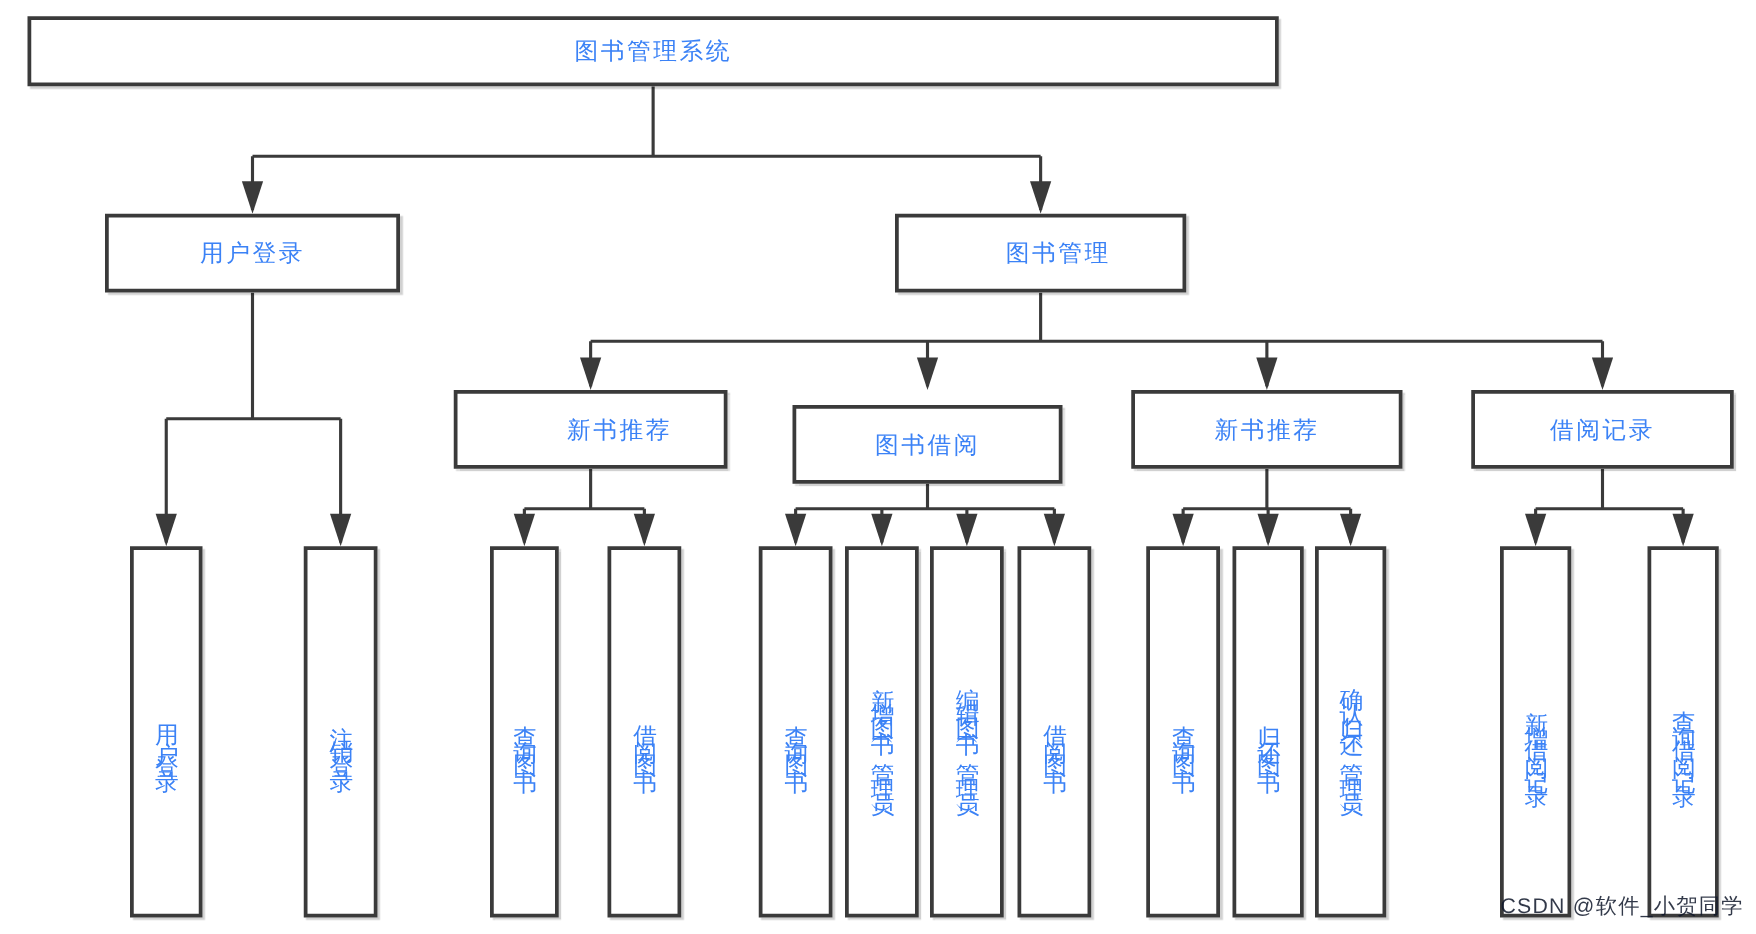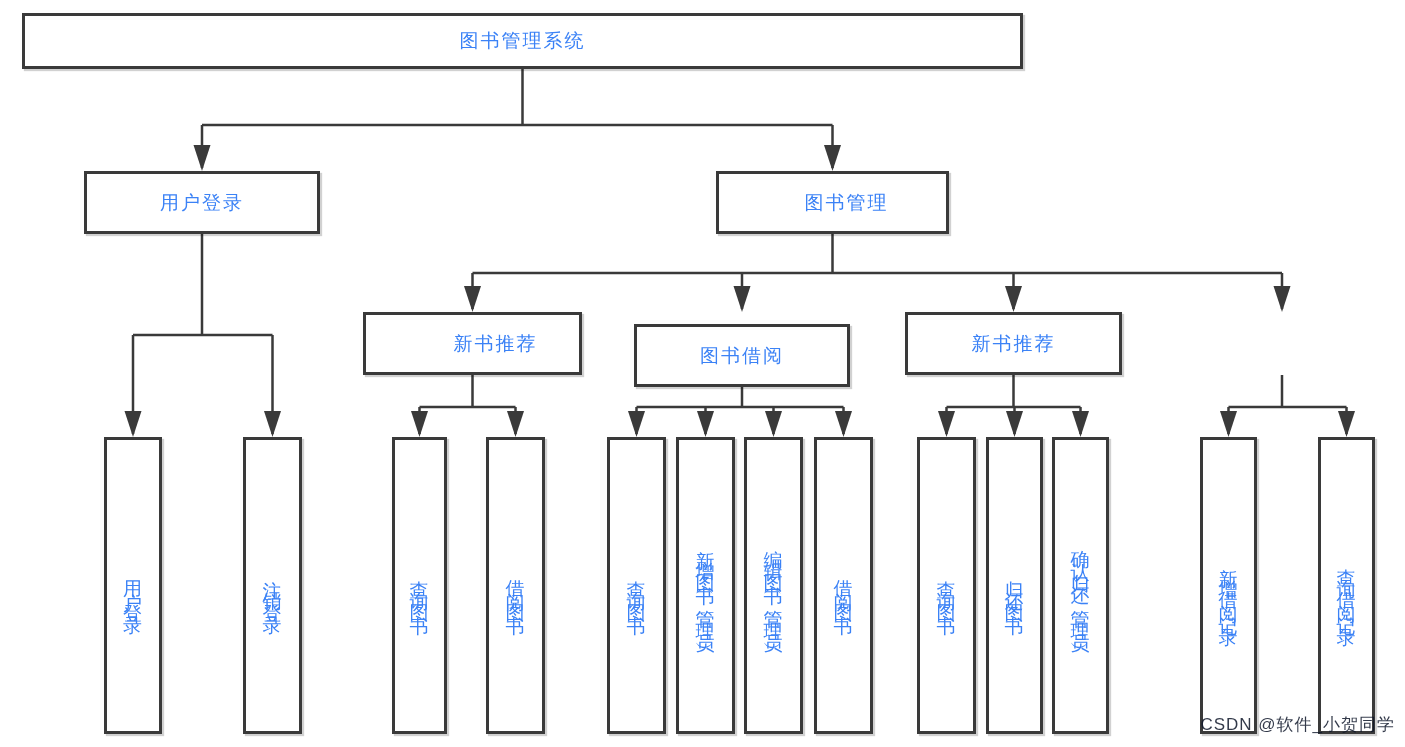--- a/index.html
+++ b/index.html
@@ -92,20 +92,23 @@
 
   <div class="box" style="left:363px;top:312px;width:219px;height:63px;padding-left:46px;">
     <span>新书推荐</span>
   </div>
   <div class="box" style="left:634px;top:312px;width:216px;height:63px;margin-top:12px;">
     <span>图书借阅</span>
   </div>
   <div class="box" style="left:905px;top:312px;width:217px;height:63px;">
     <span>新书推荐</span>
   </div>
+  <div class="box" style="left:1177px;top:312px;width:210px;height:63px;">
+    <span>借阅记录</span>
+  </div>
 
   <div class="box vbox leaf" style="left:104px;width:58px;">用户登录</div>
   <div class="box vbox leaf" style="left:243px;width:59px;">注销登录</div>
 
   <div class="box vbox leaf" style="left:392px;width:55px;">查询图书</div>
   <div class="box vbox leaf" style="left:486px;width:59px;">借阅图书</div>
 
   <div class="box vbox leaf" style="left:607px;width:59px;">查询图书</div>
   <div class="box vbox leaf" style="left:676px;width:59px;">新增图书（管理员）</div>
   <div class="box vbox leaf" style="left:744px;width:59px;">编辑图书（管理员）</div>

